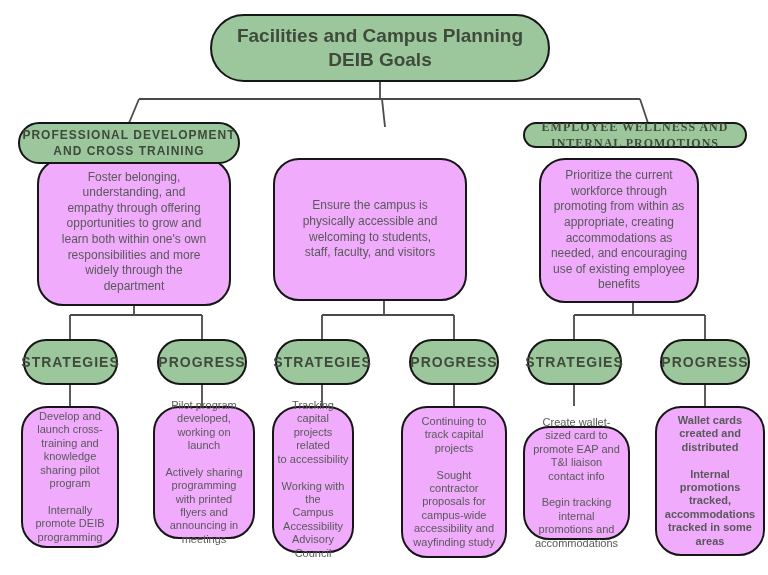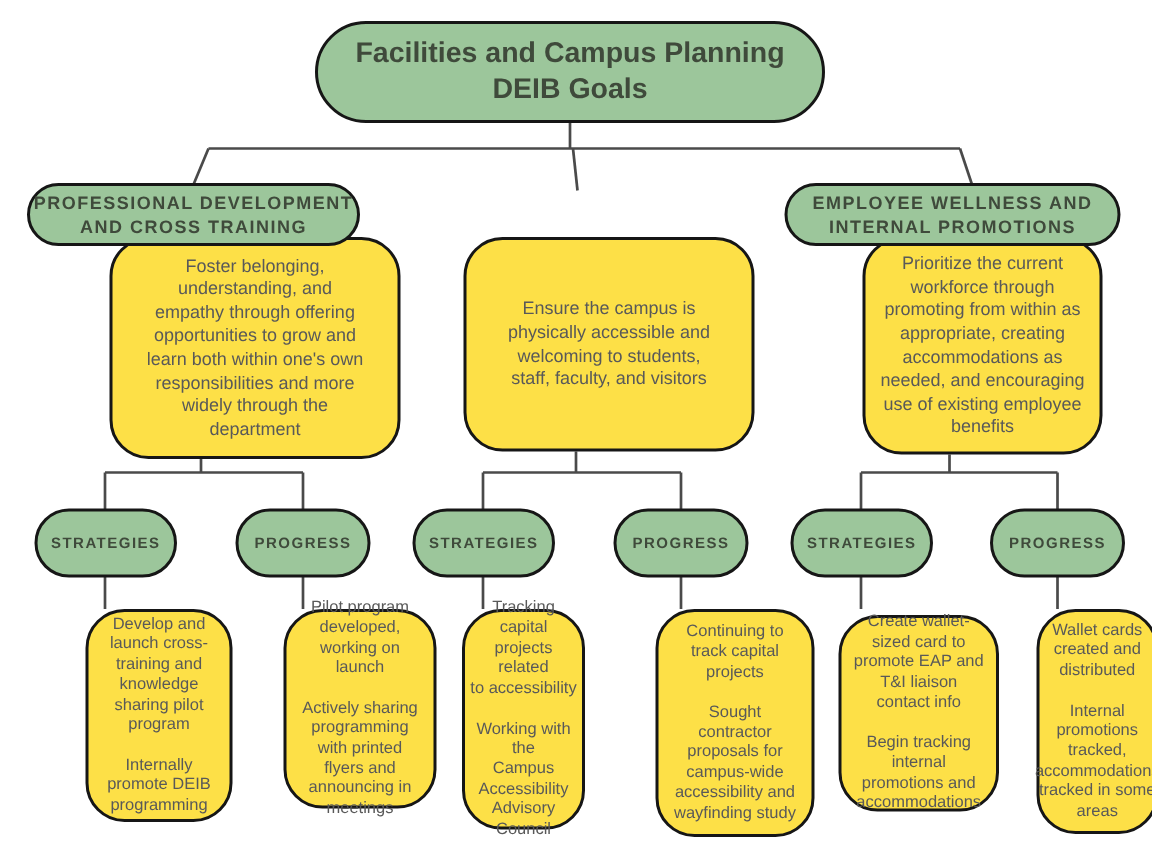--- a/index.html
+++ b/index.html
@@ -19,24 +19,24 @@
   .node{
     position:absolute;display:flex;align-items:center;justify-content:center;
     text-align:center;box-sizing:border-box;white-space:pre-line;z-index:2;
   }
   .pill{
     background:var(--green);border:2px solid var(--border);
     color:var(--heading_text);font-weight:bold;
   }
   .title-pill{font-size:19px;border-width:2.5px;border-radius:34px;line-height:1.25;z-index:3;}
   .branch-pill{font-size:12px;letter-spacing:1px;border-radius:21px;line-height:1.35;z-index:3;}
-  .sub-pill{font-size:10px;letter-spacing:1px;border-radius:23px;}
+  .sub-pill{font-size:14px;letter-spacing:1px;border-radius:23px;}
   .white-box{
-    background:#fde047;border:2px solid var(--border);
-    color:var(--body_text);z-index:1;margin-left:36px;
+    background:#f0abfc;border:2px solid var(--border);
+    color:var(--body_text);z-index:1;
   }
   .desc-box{font-size:12px;line-height:1.3;border-radius:26px;padding:6px 4px;}
   .leaf-box{font-size:11px;line-height:1.22;border-radius:26px;padding:6px 2px;}
 </style>
 </head>
 <body>
 
 <div class="canvas">
 
   <svg class="connectors" width="768" height="575" viewBox="0 0 768 575">
@@ -125,43 +125,43 @@
 track capital
 projects
 
 Sought
 contractor
 proposals for
 campus-wide
 accessibility and
 wayfinding study</div>
 
-  <div class="node pill branch-pill" style="left:523px;top:122px;width:224px;height:42px;">EMPLOYEE WELLNESS AND
+  <div class="node pill branch-pill" style="left:523px;top:122px;width:224px;height:26px;font-family:Liberation Serif, serif;">EMPLOYEE WELLNESS AND
 INTERNAL PROMOTIONS</div>
   <div class="node white-box desc-box" style="left:539px;top:158px;width:160px;height:145px;">Prioritize the current
 workforce through
 promoting from within as
 appropriate, creating
 accommodations as
 needed, and encouraging
 use of existing employee
 benefits</div>
   <div class="node pill sub-pill" style="left:527px;top:339px;width:95px;height:46px;">STRATEGIES</div>
   <div class="node pill sub-pill" style="left:660px;top:339px;width:90px;height:46px;">PROGRESS</div>
-  <div class="node white-box leaf-box" style="left:523px;top:410px;width:107px;height:131px;">Create wallet-
+  <div class="node white-box leaf-box" style="left:523px;top:426px;width:107px;height:114px;">Create wallet-
 sized card to
 promote EAP and
 T&amp;I liaison
 contact info
 
 Begin tracking
 internal
 promotions and
 accommodations</div>
-  <div class="node white-box leaf-box" style="left:655px;top:406px;width:81px;height:150px;">Wallet cards
+  <div class="node white-box leaf-box" style="left:655px;top:406px;width:110px;height:150px;font-weight:bold;">Wallet cards
 created and
 distributed
 
 Internal
 promotions
 tracked,
 accommodations
 tracked in some
 areas</div>
 

